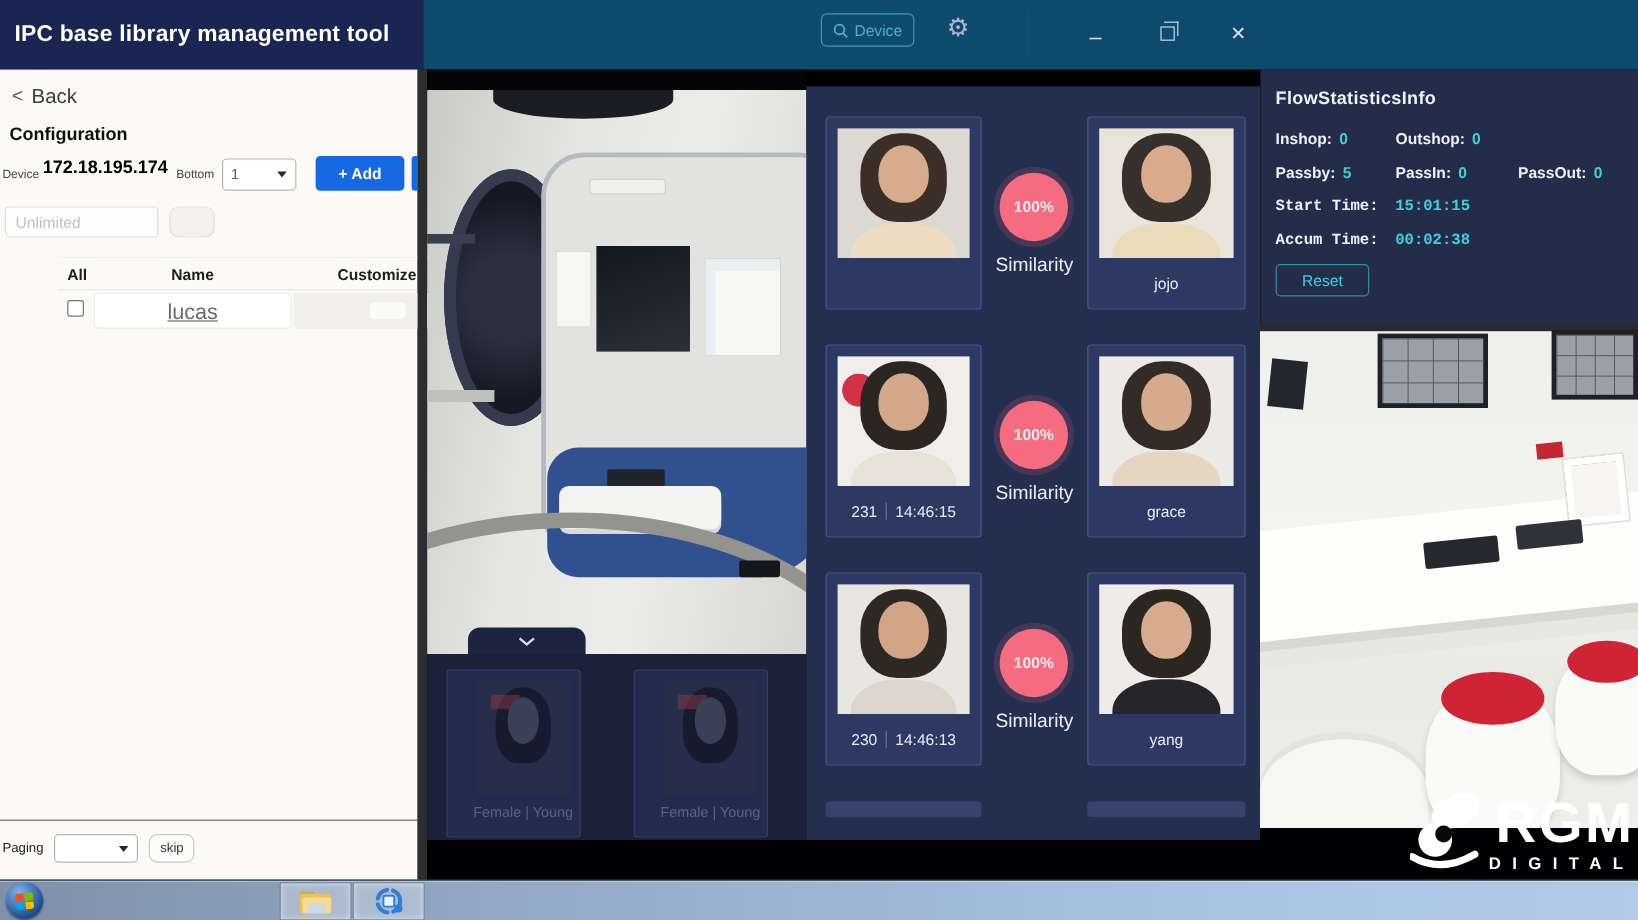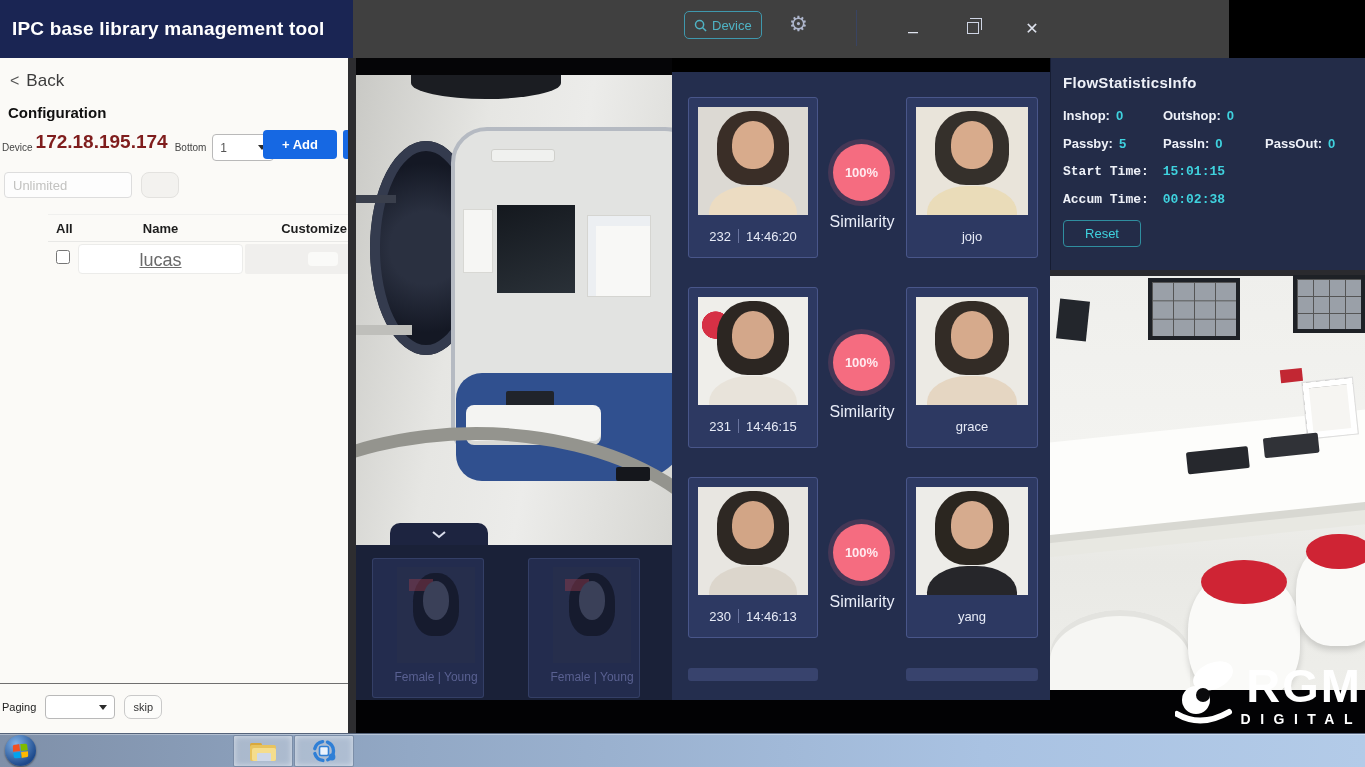--- a/index.html
+++ b/index.html
@@ -1,21 +1,21 @@
 <!DOCTYPE html>
 <html><head>
 <meta charset="utf-8">
 <style>
   * { margin:0; padding:0; box-sizing:border-box; }
   html,body { width:1365px; height:767px; overflow:hidden; background:#000;
               font-family:"Liberation Sans", sans-serif; }
   .app { position:relative; width:1365px; height:767px; background:#000; }
 
   
-  .topbar { position:absolute; left:0; top:0; width:1229px; height:58px; background:#404040; }
+  .topbar { position:absolute; left:0; top:0; width:1365px; height:58px; background:#0c4a6e; }
   .titlebar { position:absolute; left:0; top:0; width:353px; height:58px; background:#1a2553;
               display:flex; align-items:center; padding-left:12px; }
   .titlebar .t { color:#fff; font-size:19px; font-weight:bold; letter-spacing:.2px; }
   .searchbox { position:absolute; left:684px; top:11px; height:28px; min-width:70px;
                border:1px solid #3f98ad; border-radius:5px; display:flex; align-items:center;
                gap:5px; padding:0 9px; color:#4fb3c4; font-size:13px; }
   .gear { position:absolute; left:789px; top:13px; font-size:21px; color:#aeb6cc; line-height:1; }
   .top-divider { position:absolute; left:856px; top:10px; width:1px; height:36px; background:#394462; }
   .win-btn { position:absolute; top:14px; width:30px; height:28px; display:flex;
              align-items:center; justify-content:center; color:#dfe3ee; }
@@ -28,21 +28,21 @@
 
   
   .left-panel { position:absolute; left:0; top:58px; width:348px; height:675px; background:#fbfaf7; }
   .scroll-strip { position:absolute; left:348px; top:58px; width:8px; height:675px; background:#2d2d30; }
   .back-row { position:absolute; left:10px; top:13px; font-size:17px; color:#3c3c3c;
               display:flex; align-items:center; gap:7px; cursor:pointer; }
   .back-row .chev { color:#555; font-size:16px; }
   .config-title { position:absolute; left:8px; top:46px; font-size:15px; font-weight:bold; color:#101010; }
   .device-row { position:absolute; left:2px; top:73px; display:flex; align-items:center; }
   .lbl-small { font-size:10px; color:#444; }
-  .device-ip { font-size:19px; font-weight:bold; color:#7f1d1d; margin:0 7px 11px 3px; }
+  .device-ip { font-size:15px; font-weight:bold; color:#000000; margin:0 7px 11px 3px; }
   .select { border:1px solid #b9b9b9; border-radius:4px; background:#fff; display:flex;
             align-items:center; justify-content:space-between; padding:0 7px; font-size:12px; color:#555; }
   .sel-bottom { width:62px; height:27px; margin-left:6px; }
   .sel-arrow { width:0; height:0; border-left:4px solid transparent; border-right:4px solid transparent;
                border-top:5px solid #2b2b2b; }
   .add-btn { position:absolute; left:263px; top:72px; width:74px; height:29px; background:#1668e3;
              border:none; border-radius:4px; color:#fff; font-size:13px; font-weight:bold; cursor:pointer; }
   .add-sliver { position:absolute; left:343px; top:72px; width:5px; height:29px; background:#1668e3; border-radius:3px 0 0 3px; }
   .limit-input { position:absolute; left:4px; top:114px; width:128px; height:26px; border:1px solid #ddd;
                  border-radius:4px; background:#fdfdfd; padding:0 8px; font-size:13px; color:#555;
@@ -330,25 +330,20 @@
     </div>
   </div>
 
   <div class="match-panel">
 
     <div class="match-row r0">
       <div class="face-card cap-card">
         <div class="photo f232">
             <div class="torso"></div>
           </div>
-        <div class="card-caption">
-          <span>232</span>
-          <span class="cap-div"></span>
-          <span>14:46:20</span>
-        </div>
       </div>
       <div class="sim-circle">100%</div>
       <div class="sim-label">Similarity</div>
       <div class="face-card lib-card">
         <div class="photo fjojo">
             <div class="torso"></div>
           </div>
         <div class="card-caption">
             <span>jojo</span>
           </div>

